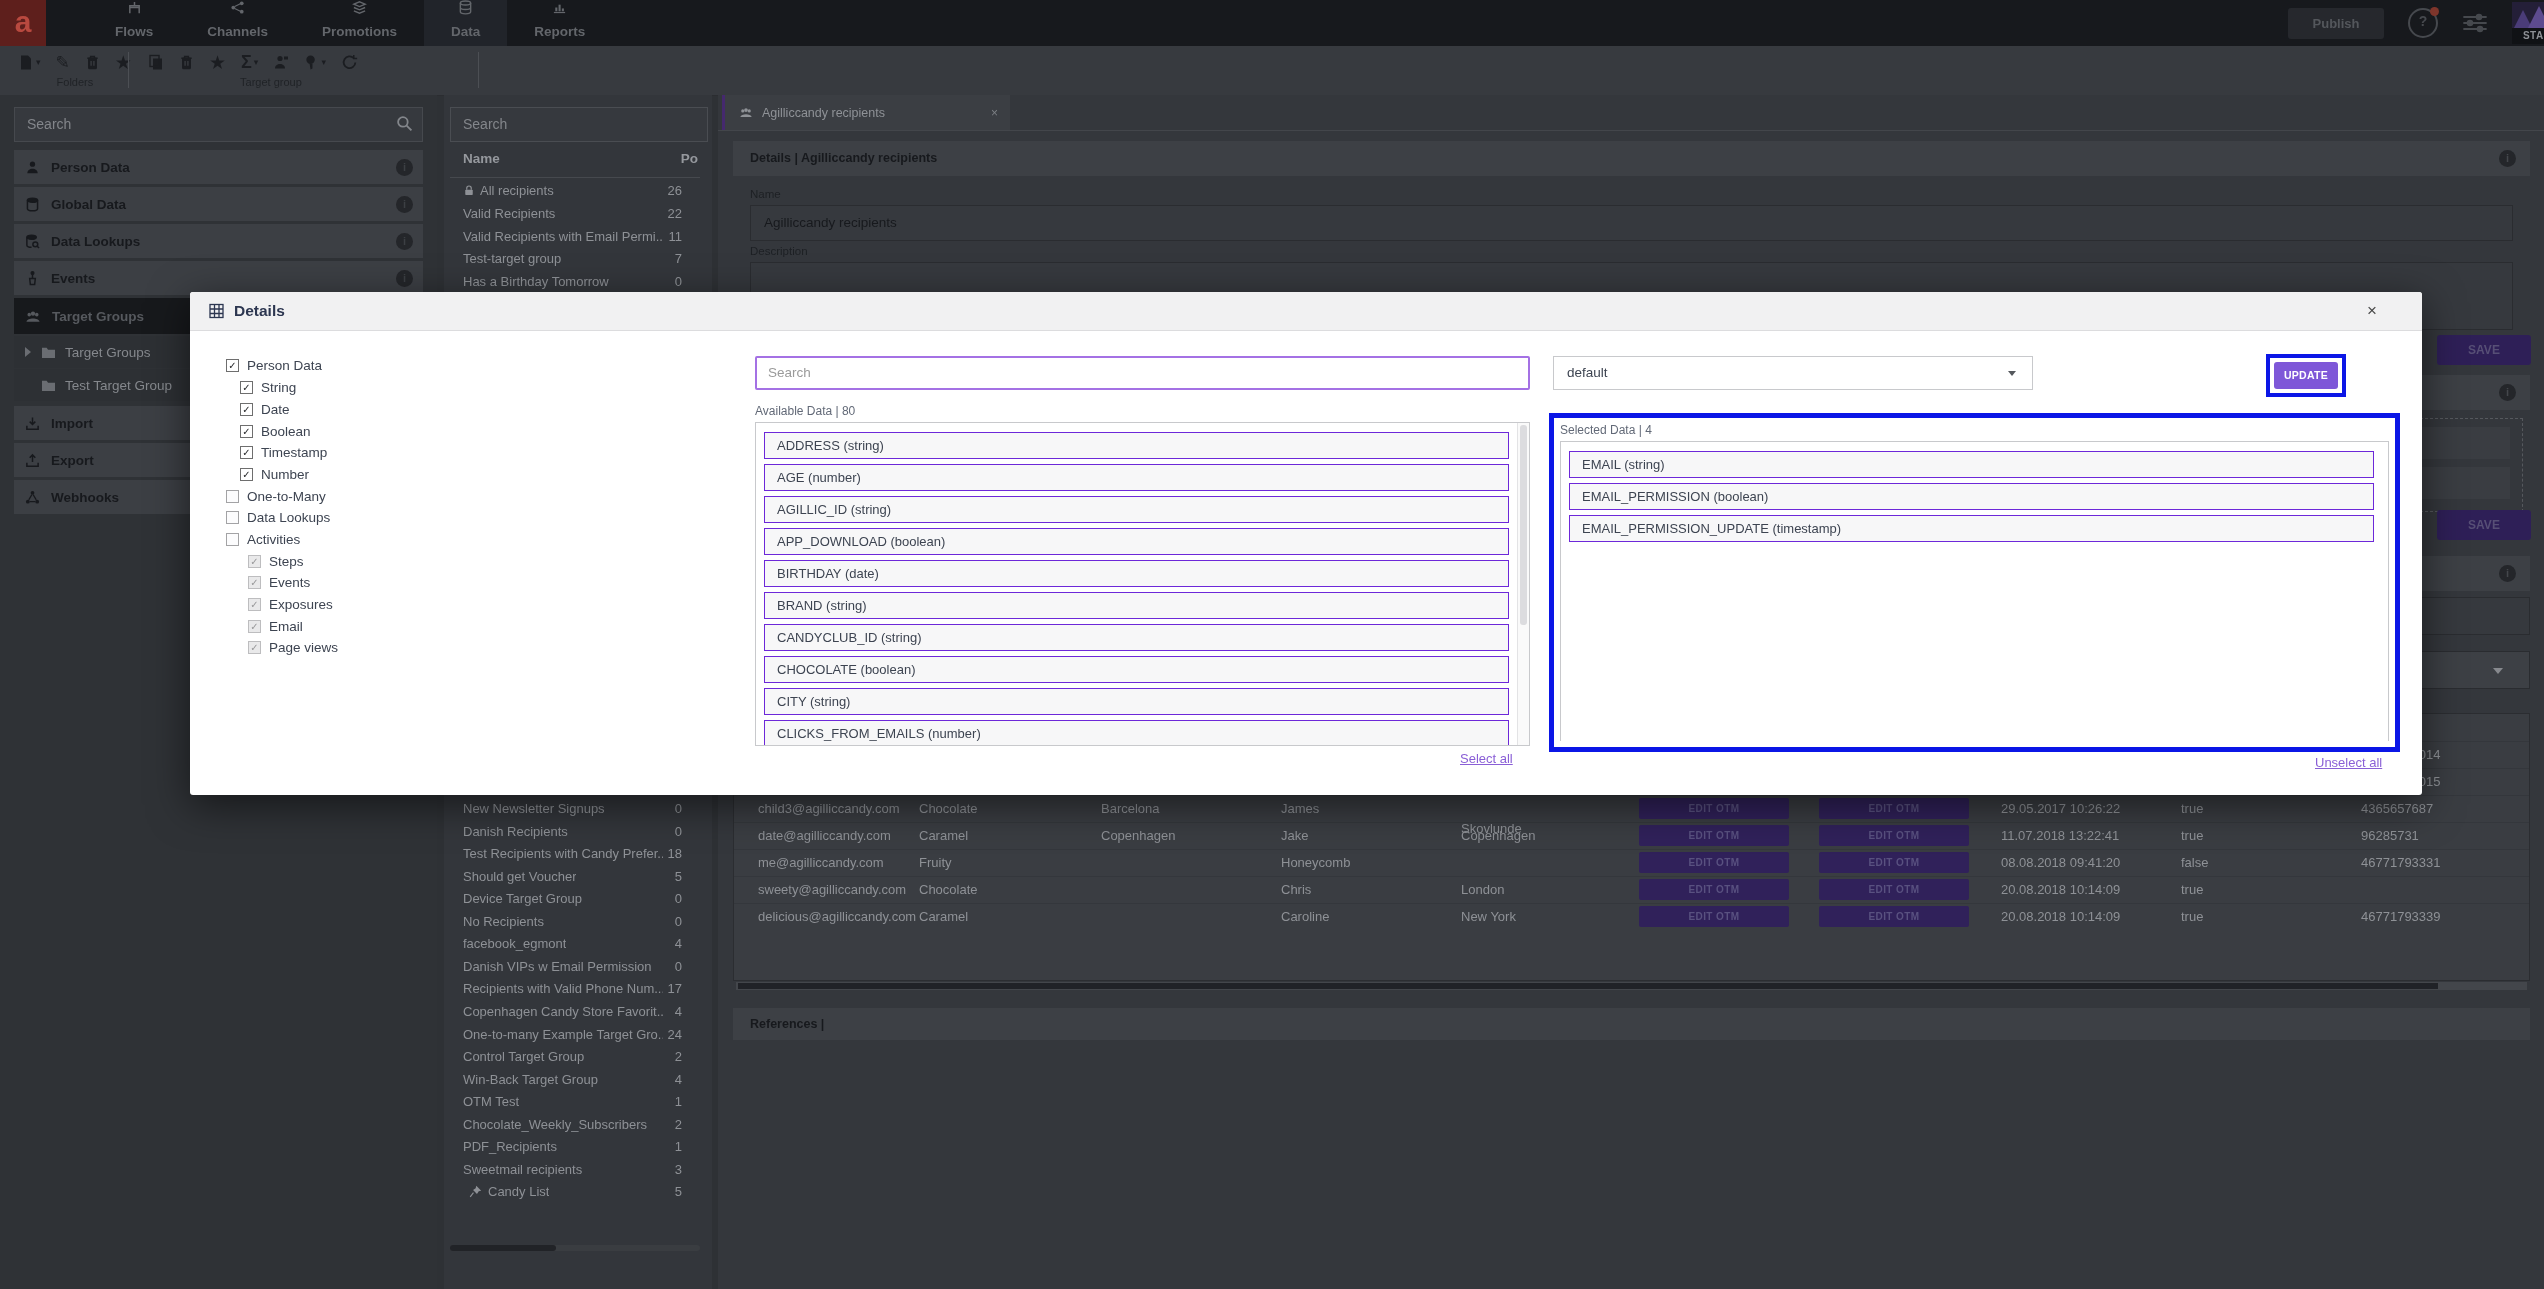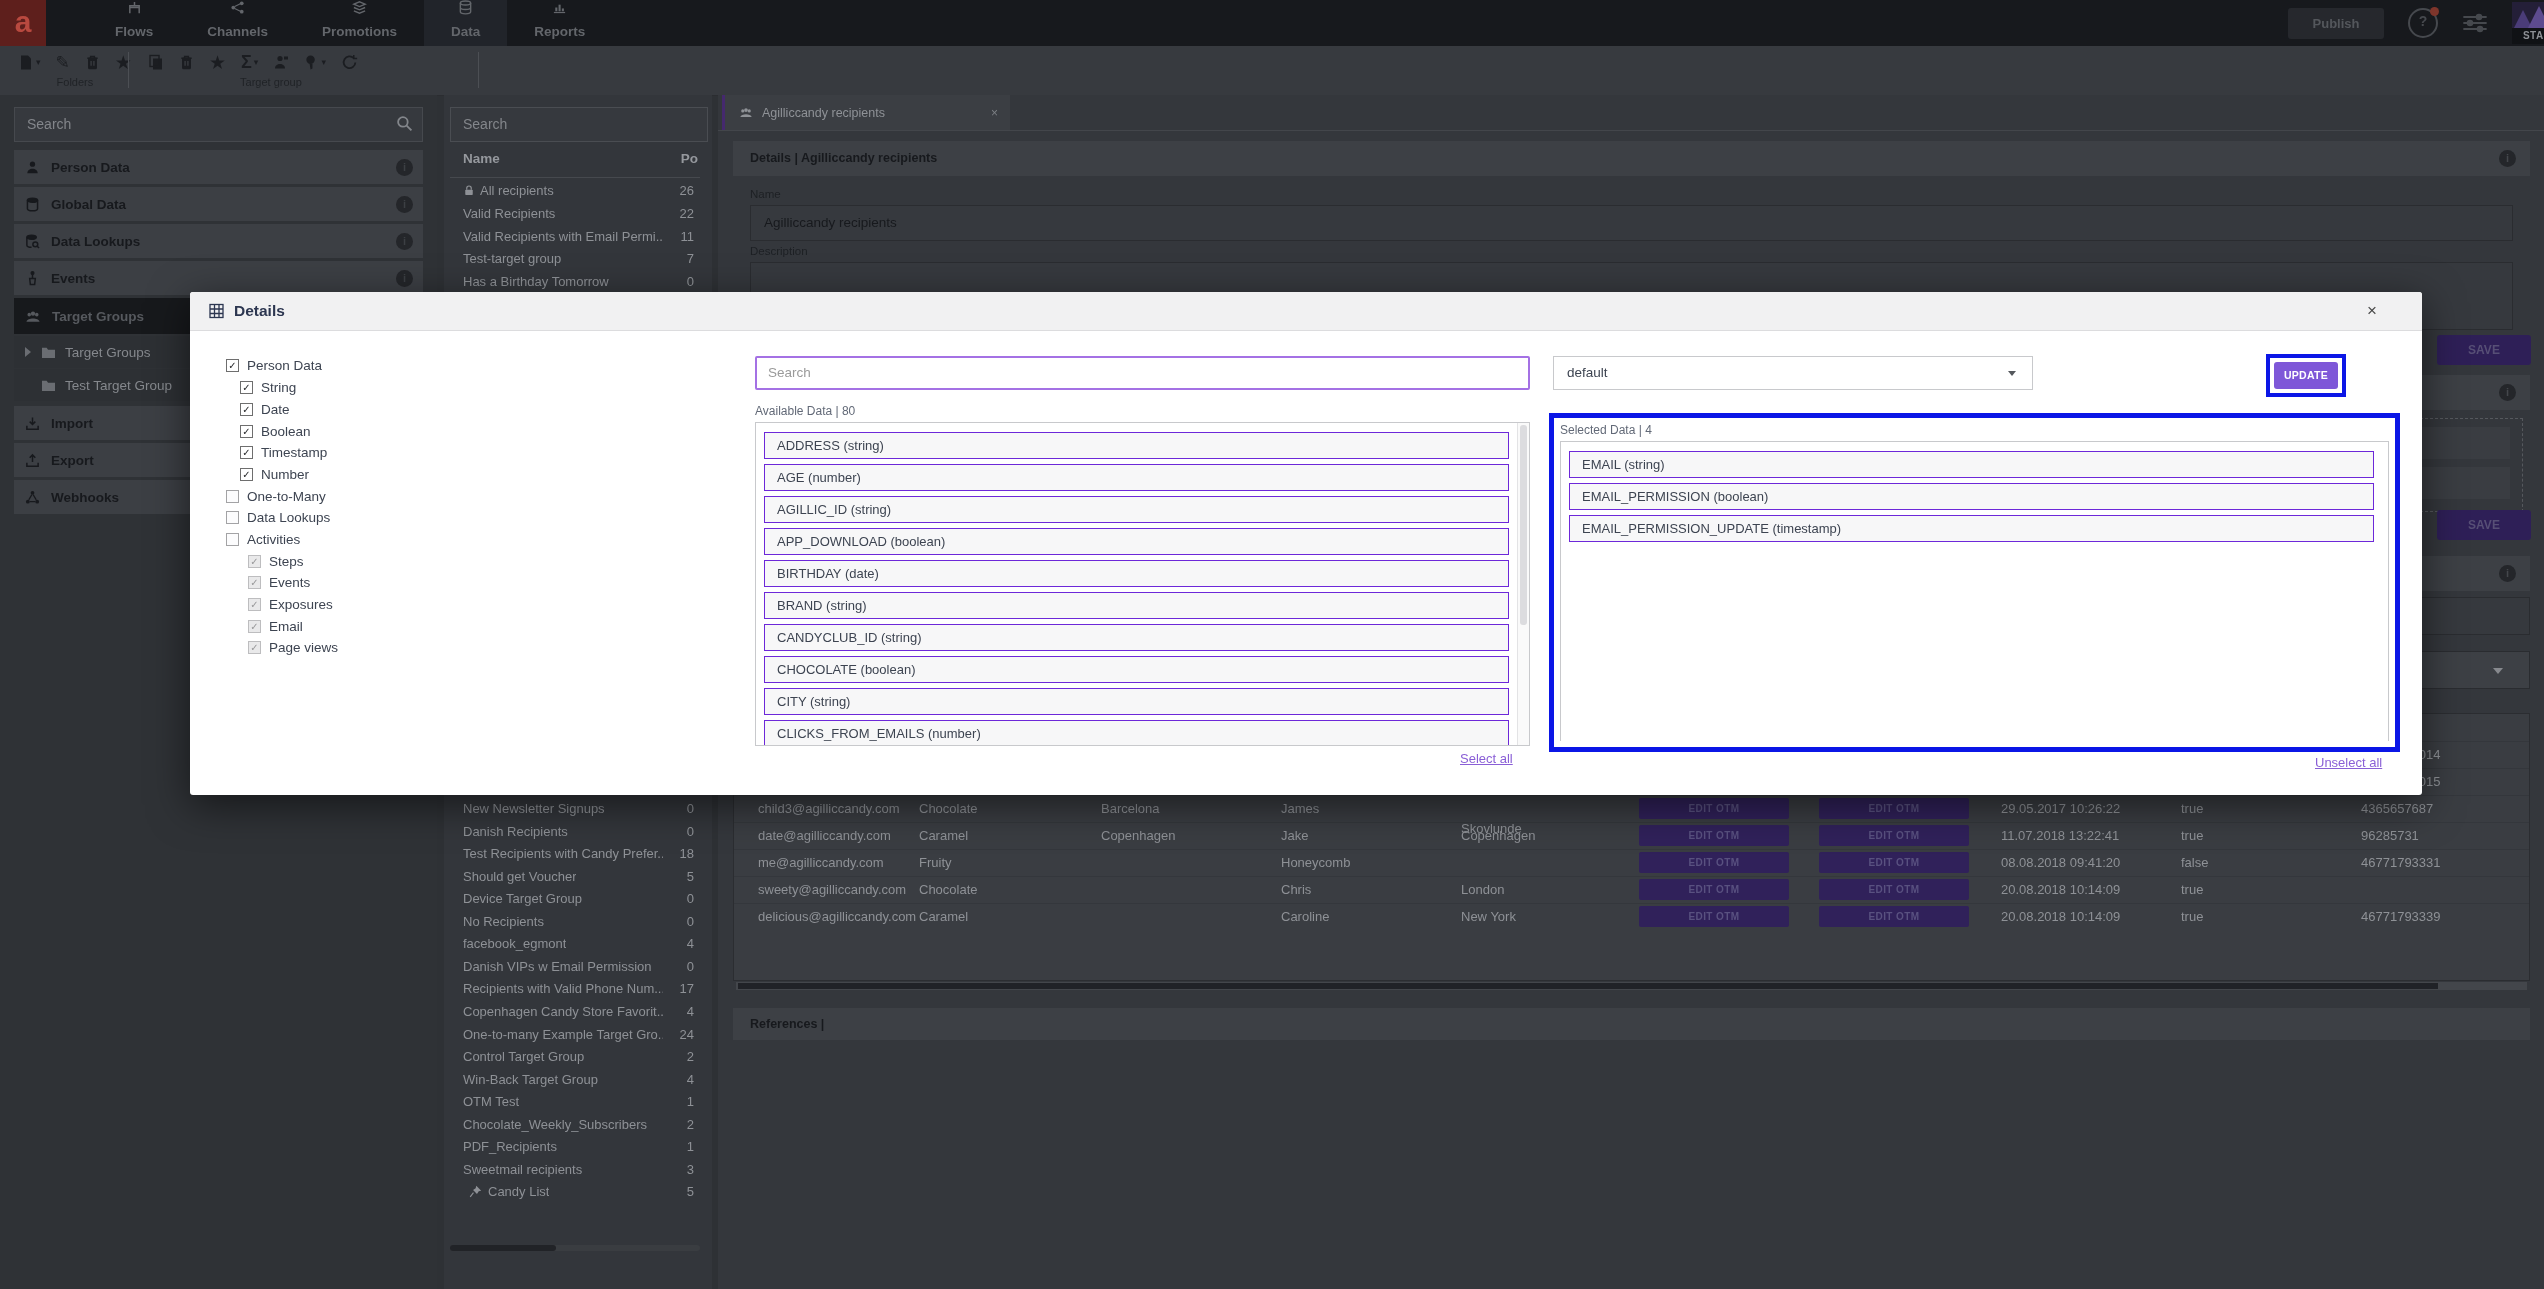--- a/index.html
+++ b/index.html
@@ -56,21 +56,21 @@
     border-bottom:5px solid transparent;margin-left:11px;}
 
   
   #tglist{position:absolute;left:444px;top:95px;width:268px;height:1194px;background:#33363b;}
   .tg-search{position:absolute;left:6px;top:12px;width:244px;height:33px;background:#36393e;
     border:1px solid #4a4d52;color:#83868b;font-size:14px;line-height:33px;padding-left:12px;}
   .tg-header{position:absolute;left:6px;top:56px;width:250px;height:26px;border-bottom:1px solid #46494e;
     color:#95989d;font-size:13.5px;font-weight:bold;}
   .tg-row{position:absolute;left:6px;width:256px;height:22px;color:#8e9196;font-size:13px;line-height:22px;}
   .tg-row .nm{position:absolute;left:13px;white-space:nowrap;overflow:hidden;max-width:200px;}
-  .tg-row .ct{position:absolute;right:12px;text-align:right;}
+  .tg-row .ct{position:absolute;right:24px;text-align:right;}
   .tg-hscroll{position:absolute;left:6px;top:1150px;width:250px;height:6px;background:#3a3d41;border-radius:3px;}
   .tg-hthumb{position:absolute;left:0;top:0;width:106px;height:6px;background:#212327;border-radius:3px;}
 
   
   #content{position:absolute;left:718px;top:95px;width:1826px;height:1194px;background:#34373c;}
   .tab{position:absolute;left:4px;top:0;width:288px;height:35px;background:#3b3e43;
     border-left:3px solid #45296e;display:flex;align-items:center;gap:9px;padding-left:14px;
     box-sizing:border-box;color:#8f9297;font-size:12.5px;}
   .tabclose{position:absolute;right:12px;color:#7c7f84;font-size:12px;}
   .tabclose::after{content:"×";}

